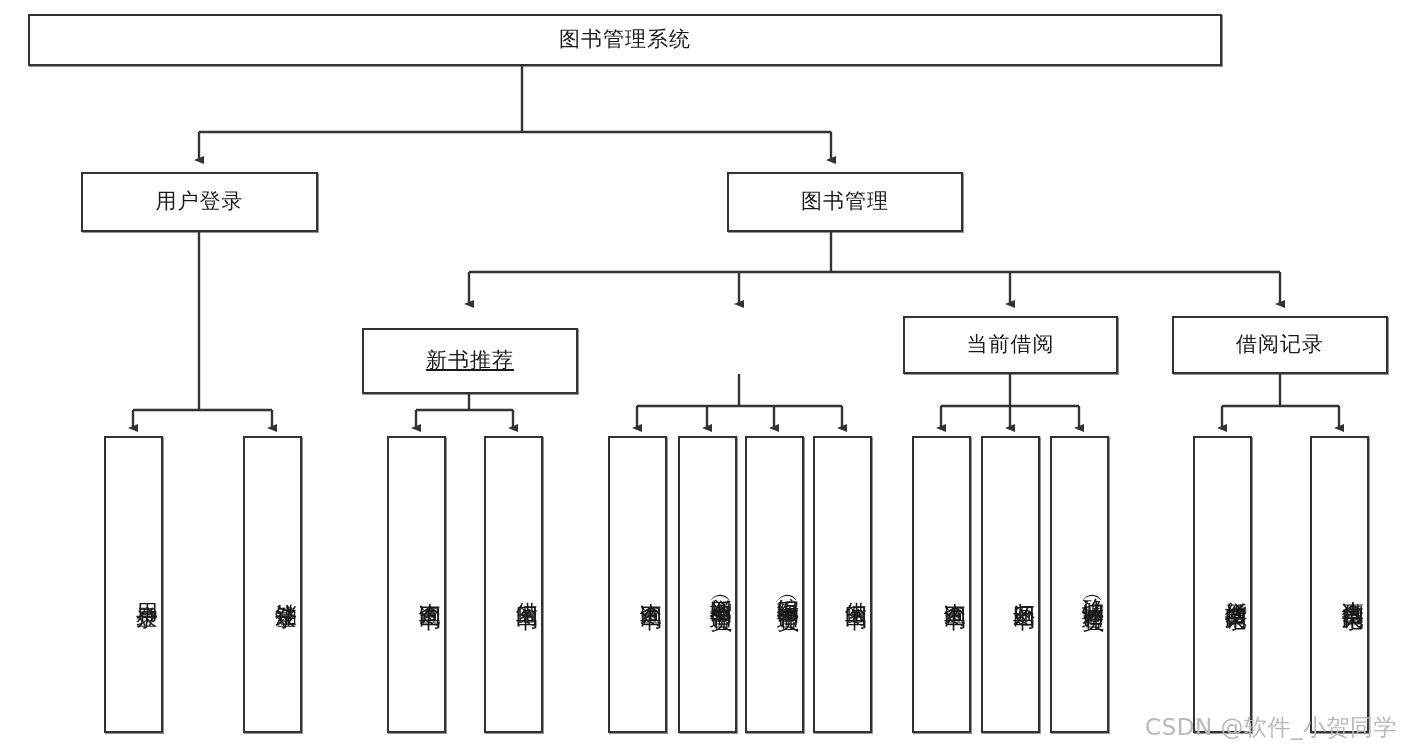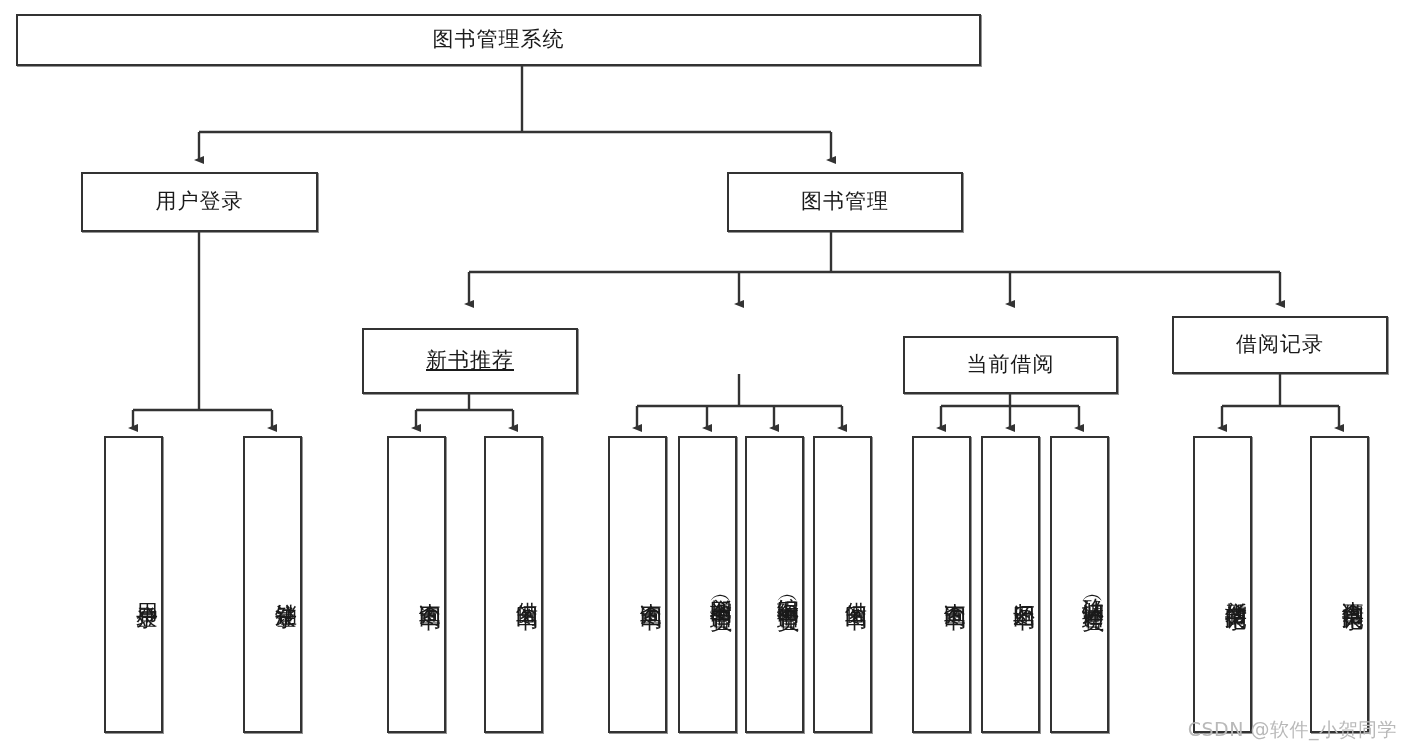--- a/index.html
+++ b/index.html
@@ -57,21 +57,21 @@
   }
   .node-v .vtext {
     writing-mode: vertical-rl;
     text-orientation: upright;
     display: block;
   }
   .watermark {
     position: absolute;
     right: 8px;
     bottom: 4px;
-    font-size: 19px;
+    font-size: 23px;
     color: #b9b9b9;
     letter-spacing: 0.5px;
     white-space: nowrap;
     z-index: 5;
     font-family: "DejaVu Sans", "Liberation Sans", sans-serif;
   }
 </style>
 </head>
 <body>
 
@@ -120,35 +120,35 @@
       <path d="M1010,406 L1010,428" marker-end="url(#arrow)"></path>
       <path d="M1079,406 L1079,428" marker-end="url(#arrow)"></path>
 
       <path d="M1280,374 L1280,406"></path>
       <path d="M1222,406 L1339,406"></path>
       <path d="M1222,406 L1222,428" marker-end="url(#arrow)"></path>
       <path d="M1339,406 L1339,428" marker-end="url(#arrow)"></path>
     </g>
   </svg>
 
-  <div class="node node-h" style="left:16px; top:14px; width:965px; height:52px;">
+  <div class="node node-h" style="left:28px; top:14px; width:1194px; height:52px;">
     <span>图书管理系统</span>
   </div>
 
   <div class="node node-h" style="left:81px; top:172px; width:237px; height:60px;">
     <span>用户登录</span>
   </div>
   <div class="node node-h" style="left:711px; top:172px; width:236px; height:60px;margin-left:16px;">
     <span>图书管理</span>
   </div>
 
   <div class="node node-h" style="left:362px; top:328px; width:216px; height:66px;text-decoration:underline;">
     <span>新书推荐</span>
   </div>
-  <div class="node node-h" style="left:903px; top:316px; width:215px; height:58px;margin-top:20px;">
+  <div class="node node-h" style="left:903px; top:316px; width:215px; height:58px;">
     <span>当前借阅</span>
   </div>
   <div class="node node-h" style="left:1172px; top:316px; width:216px; height:58px;text-align:right;">
     <span>借阅记录</span>
   </div>
 
   <div class="node node-v" style="left:104px; top:436px; width:59px; height:297px;">
     <span class="vtext">用户登录</span>
   </div>
   <div class="node node-v" style="left:243px; top:436px; width:59px; height:297px;">

